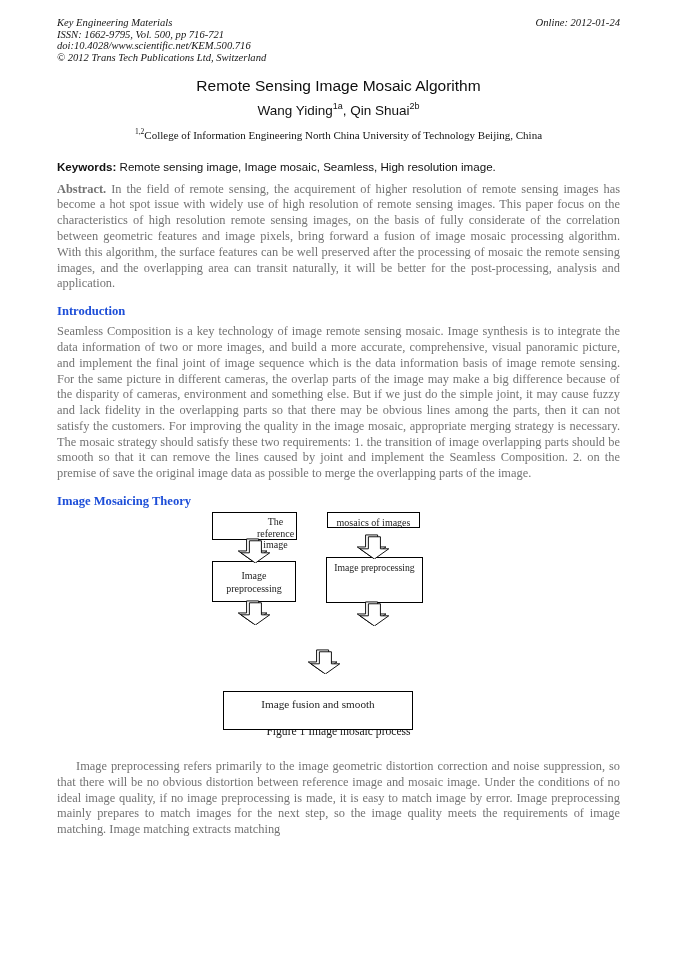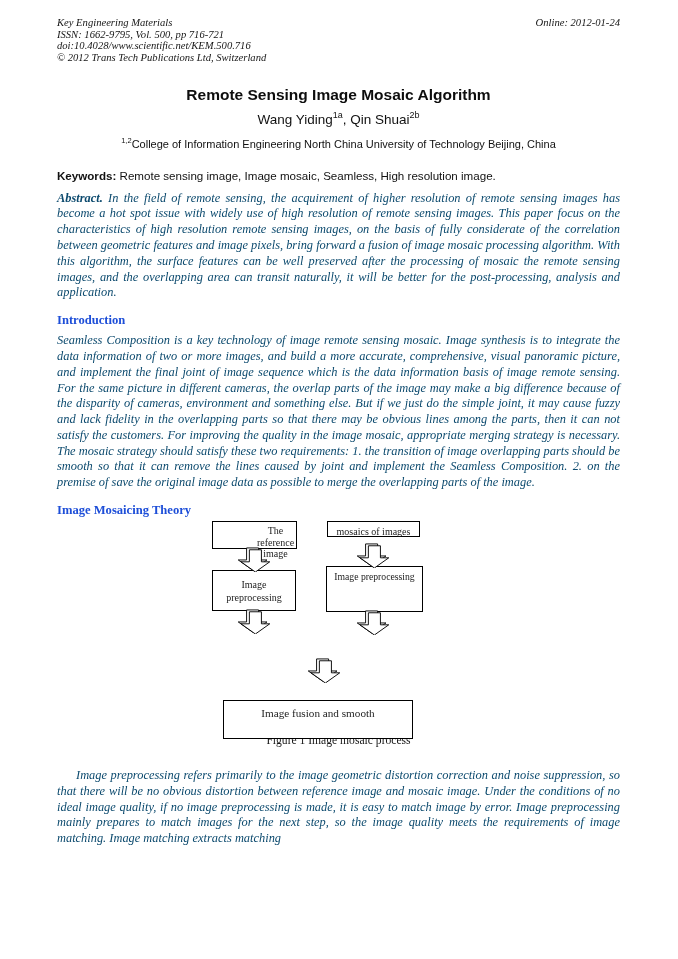--- a/index.html
+++ b/index.html
@@ -20,38 +20,38 @@
     justify-content: space-between;
     font-style: italic;
     font-size: 10.6px;
     line-height: 11.6px;
     color: #151515;
   }
   .mast-left div { white-space: nowrap; }
   .mast-right { white-space: nowrap; }
   
   .title {
-    margin-top: 23px;
+    margin-top: 14px;
     text-align: center;
     font-family: "Liberation Sans", "DejaVu Sans", sans-serif;
-    font-weight: bold;
+    font-weight: normal;
     font-size: 15.5px;
     color: #0d0d0d;
   }
   .authors {
     margin-top: 6px;
     text-align: center;
     font-family: Liberation Sans, sans-serif;
     font-size: 13.5px;
   }
   .authors sup { font-size: 9px; }
   .affiliation {
     margin-top: 9px;
     text-align: center;
-    font-family: Liberation Sans, sans-serif;
+    font-family: Liberation Serif, serif;
     font-size: 11px;
   }
   .affiliation sup { font-size: 7.5px; }
   .emails {
     margin-top: 7px;
     text-align: center;
     font-family: "Liberation Sans", "DejaVu Sans", sans-serif;
     font-size: 11px;
   }
   .emails sup { font-size: 7.5px; }
@@ -60,22 +60,21 @@
     margin-top: 19px;
     font-family: "Liberation Sans", "DejaVu Sans", sans-serif;
     font-size: 11.6px;
   }
   .keywords b { font-weight: bold; }
   
   .body-par {
     text-align: justify;
     font-size: 12.4px;
     line-height: 15.8px;
-    color: #0c4a6e;
-    font-style: italic;
+    color: #737373;
   }
   .abstract { margin-top: 9px; }
   h2.section-heading {
     font-size: 12.6px;
     font-weight: bold;
     margin-top: 12px;
     margin-bottom: 5px;
     color: #1d4ed8;
   }
   h2.tight { margin-bottom: 0; }

